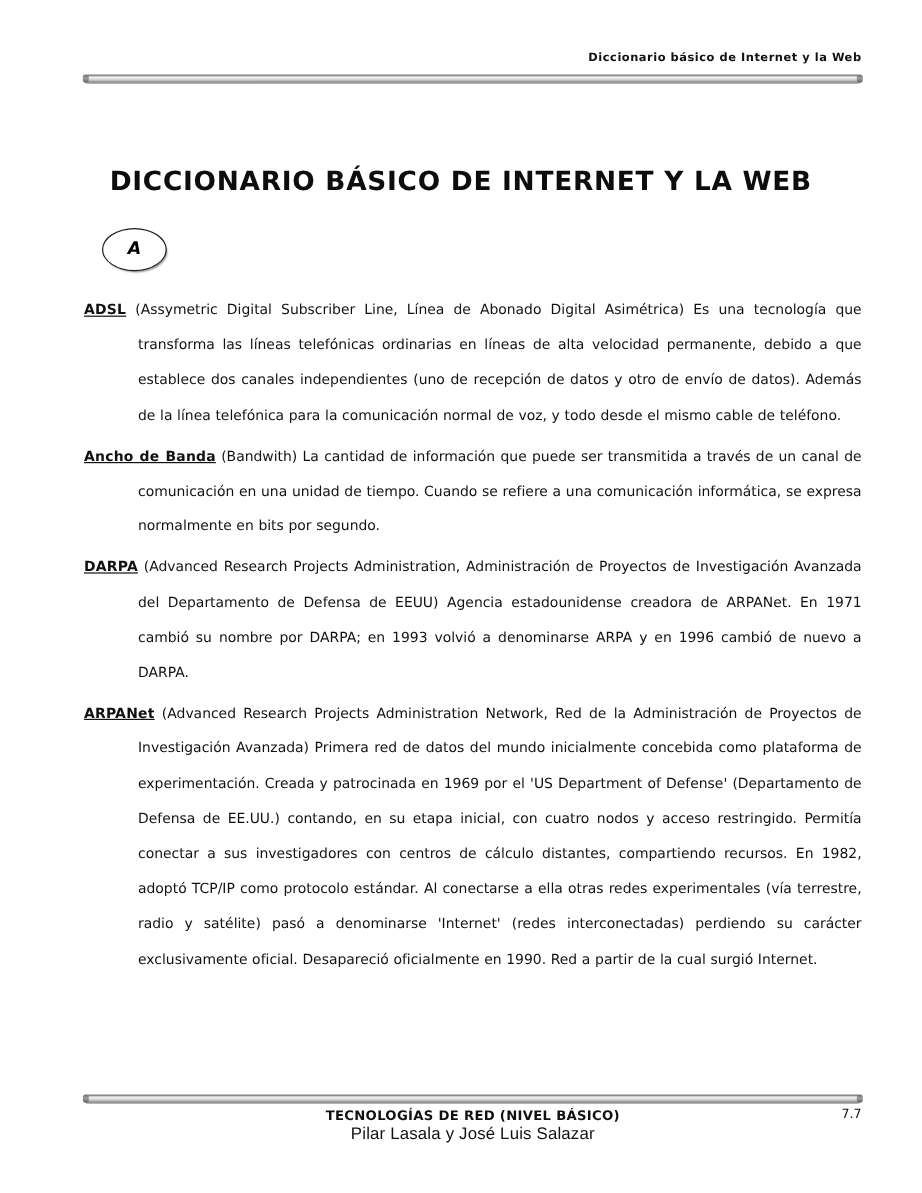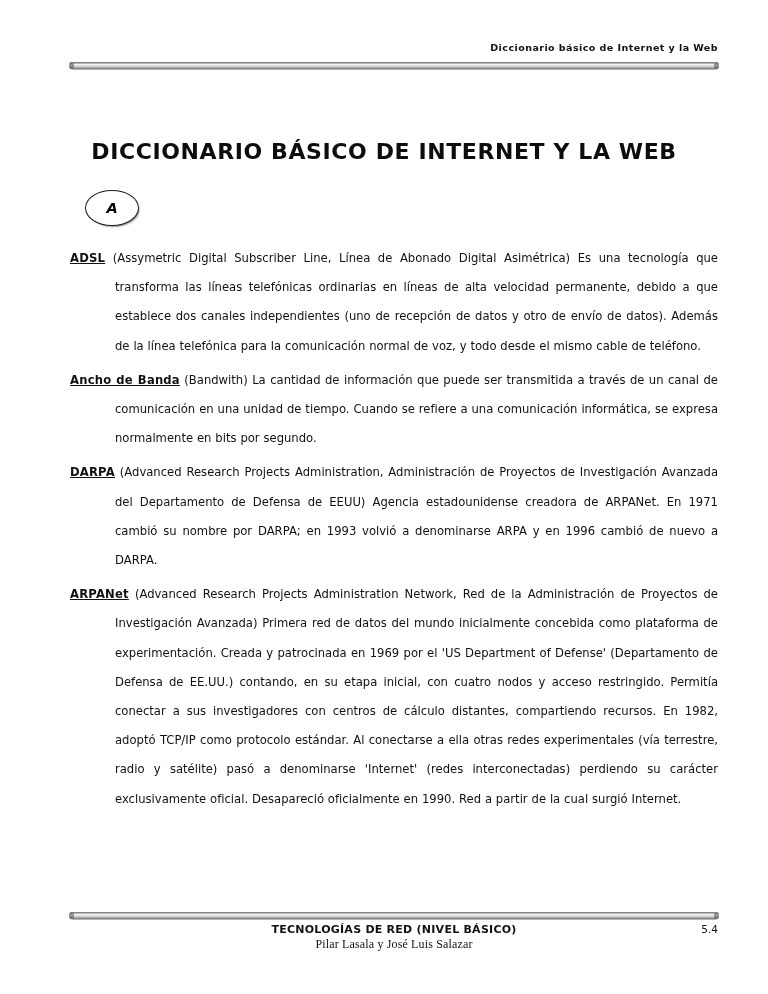--- a/index.html
+++ b/index.html
@@ -157,22 +157,22 @@
   .footer-title {
     font-family: "DejaVu Sans", "Liberation Sans", sans-serif;
     font-size: 11px;
     font-weight: bold;
     letter-spacing: 0.25px;
     color: #111111;
     line-height: 15px;
   }
 
   .footer-authors {
-    font-family: Liberation Serif, serif;
-    font-size: 12px;
+    font-family: Liberation Sans, sans-serif;
+    font-size: 14px;
     letter-spacing: 0.15px;
     color: #111111;
     line-height: 14px;
   }
 
   .footer-page {
     position: absolute;
     top: 0;
     right: 0;
     font-family: "DejaVu Sans", "Liberation Sans", sans-serif;
@@ -218,16 +218,16 @@
 
   </div>
 
   <div class="rule rule-footer"></div>
 
   <div class="footer">
     <div class="footer-center">
       <div class="footer-title">TECNOLOGÍAS DE RED (NIVEL BÁSICO)</div>
       <div class="footer-authors">Pilar Lasala y José Luis Salazar</div>
     </div>
-    <div class="footer-page">5.4</div>
+    <div class="footer-page">7.7</div>
   </div>
 
 </div>
 
 </body></html>

